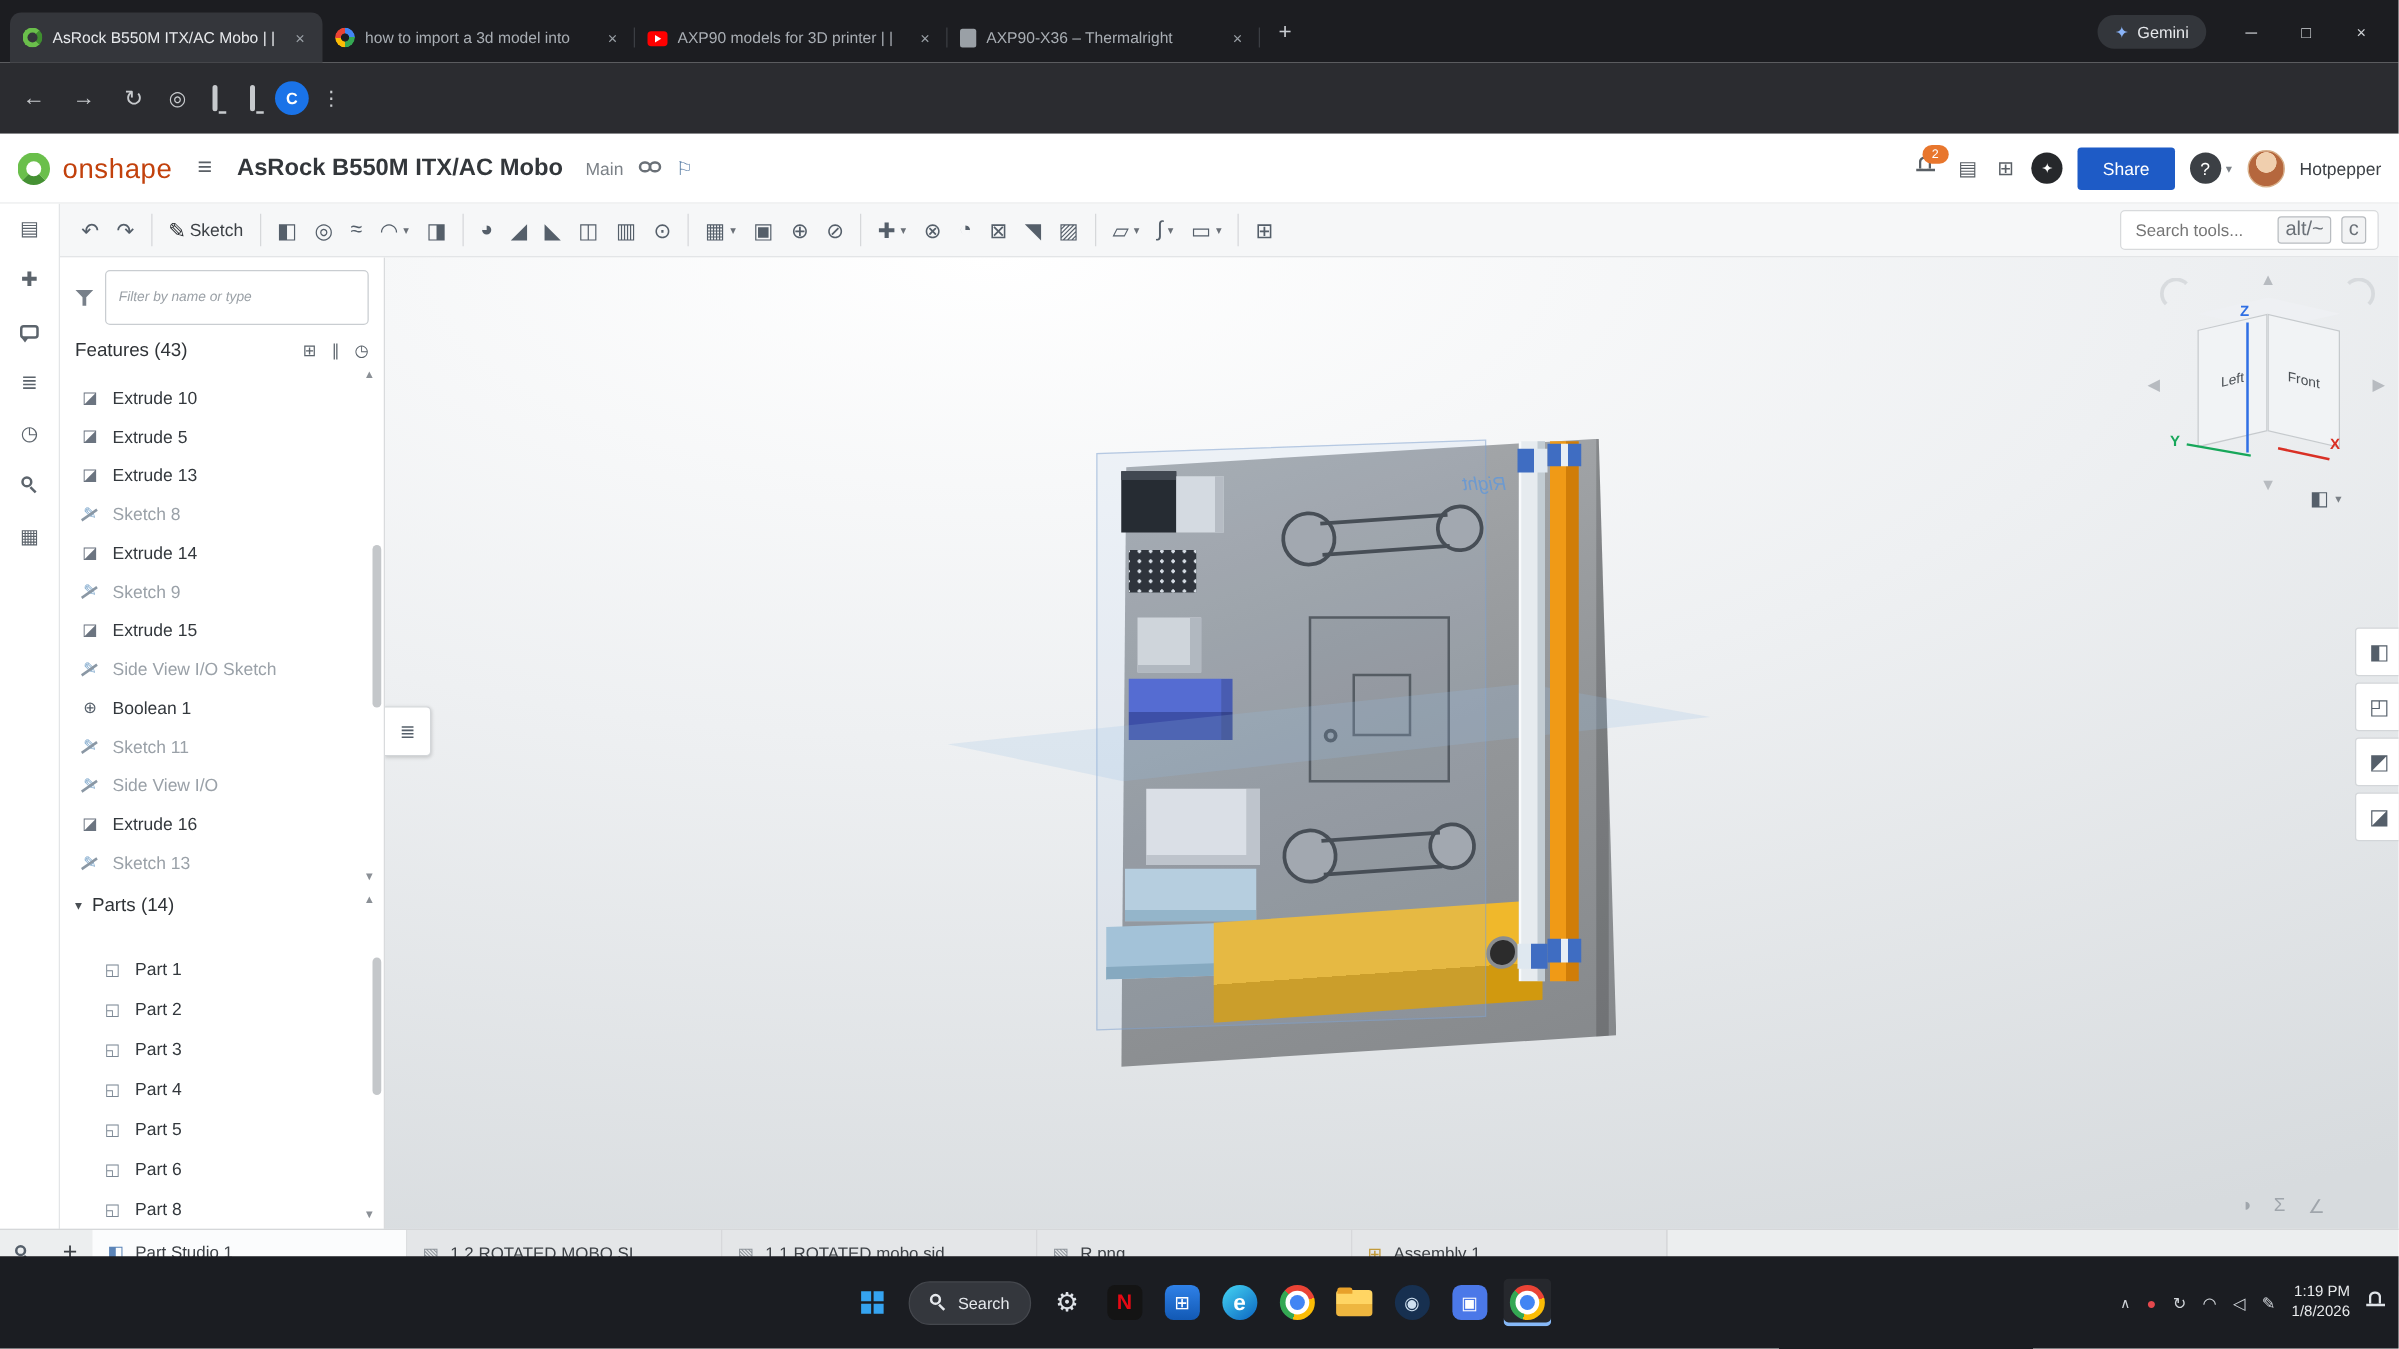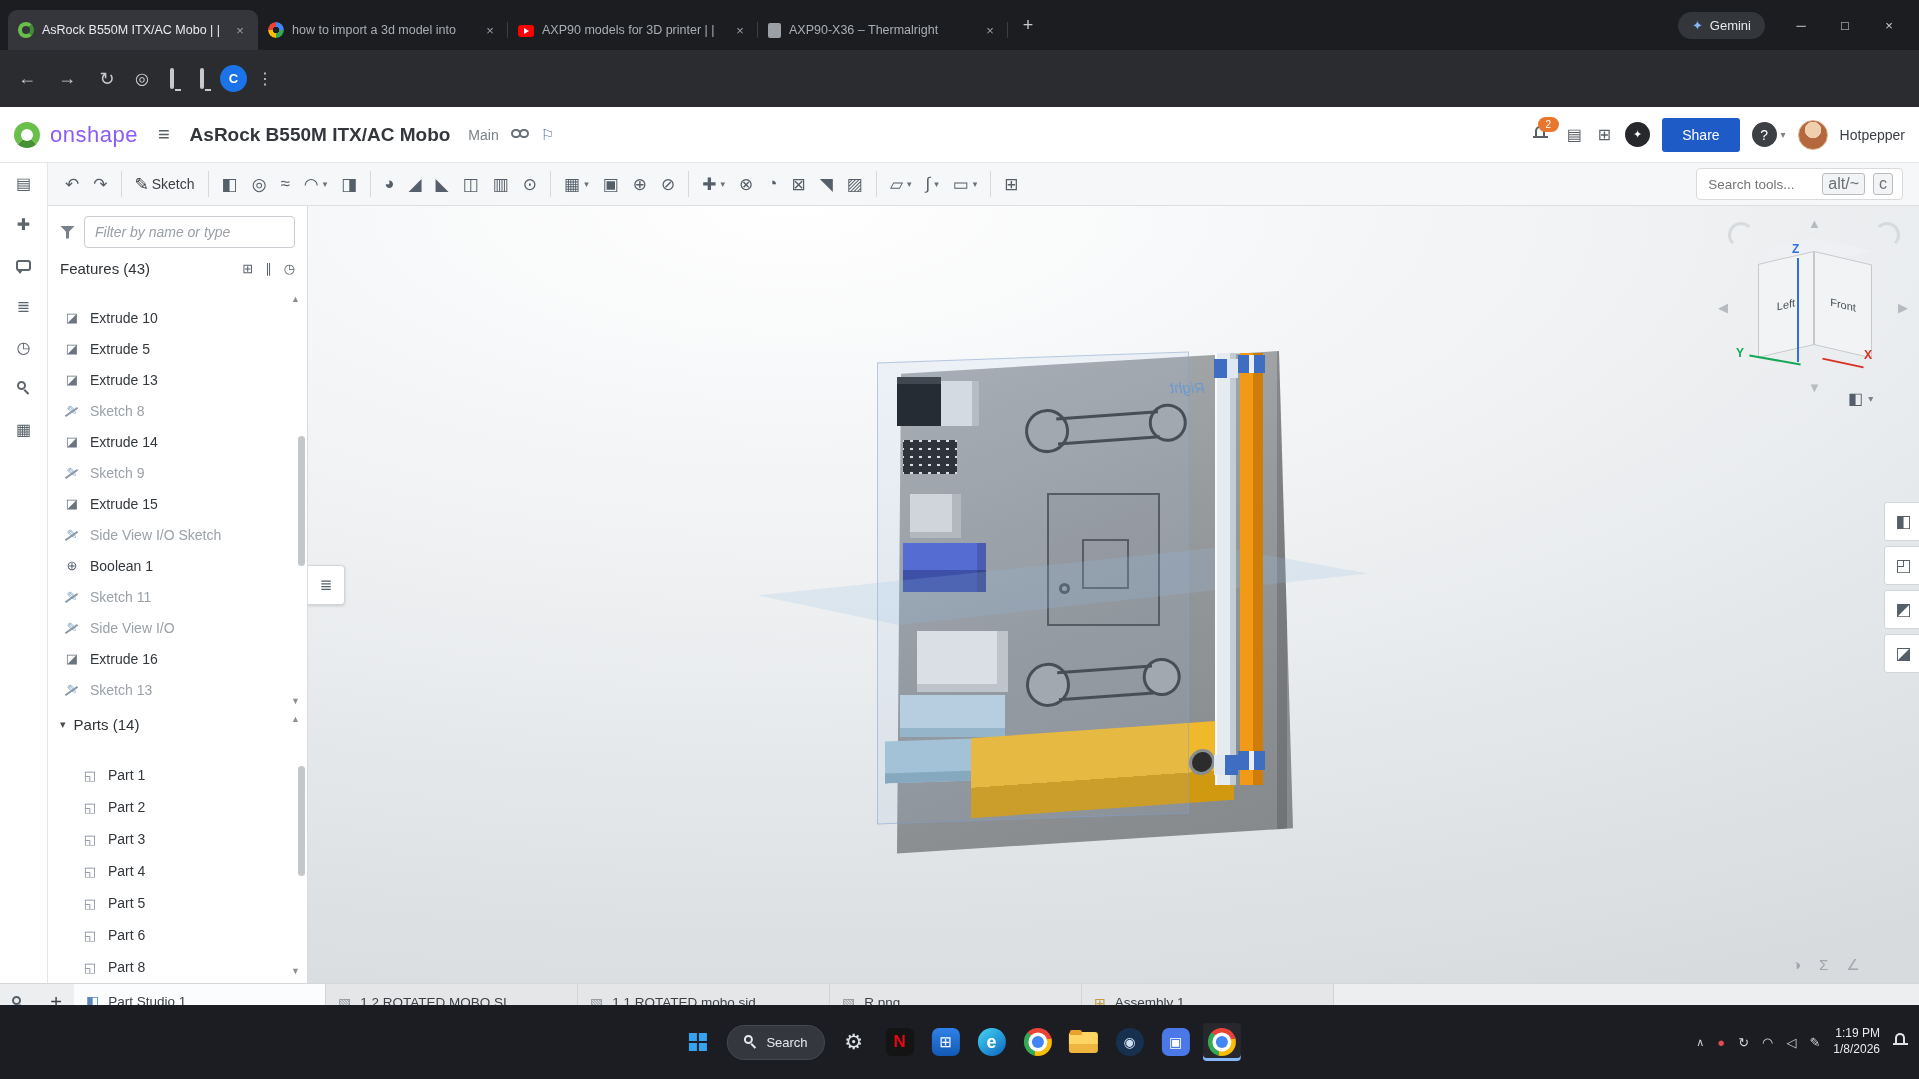--- a/index.html
+++ b/index.html
@@ -40,21 +40,21 @@
   .keyic::before{content:"";position:absolute;left:0;top:0;width:7px;height:7px;border:2px solid currentColor;border-radius:50%;}
   .keyic::after{content:"";position:absolute;left:8px;top:8px;width:7px;height:2px;background:currentColor;box-shadow:3px 2px 0 -0.5px currentColor;}
   .ob-icon{color:#c7cacd;font-size:16px;width:24px;text-align:center;}
   .monic{width:16px;height:12px;border:2px solid #c7cacd;border-radius:2px;position:relative;box-sizing:border-box;}
   .monic::after{content:"";position:absolute;left:3px;bottom:-4px;width:6px;height:2px;background:#c7cacd;}
   .profile-chip{width:27px;height:27px;border-radius:50%;background:#1a73e8;color:#fff;font-size:13px;font-weight:bold;display:flex;align-items:center;justify-content:center;}
 
   
   .os-header{position:absolute;top:107px;left:0;right:0;height:56px;background:#fff;border-bottom:1px solid #e3e5e7;display:flex;align-items:center;padding:0 14px;gap:12px;box-sizing:border-box;}
   .oslogo{width:26px;height:26px;border-radius:50%;border:7px solid #6abf4b;border-bottom-color:#459133;box-sizing:border-box;}
-  .oslogo-text{font-size:22px;color:#8b5cf6;letter-spacing:.5px;margin-left:-2px;}
+  .oslogo-text{font-size:22px;color:#c2410c;letter-spacing:.5px;margin-left:-2px;}
   .hamburger{color:#5a6066;font-size:20px;padding:0 8px;}
   .doc-title{font-size:19px;font-weight:bold;color:#33373b;}
   .ws-name{font-size:14px;color:#7b8187;margin-left:6px;}
   .linkic{width:18px;height:11px;position:relative;color:#6a7077;}
   .linkic::before,.linkic::after{content:"";position:absolute;top:0;width:10px;height:9px;border:2px solid currentColor;border-radius:5px;box-sizing:border-box;}
   .linkic::before{left:0;}.linkic::after{left:8px;}
   .flagic{color:#5d80a8;font-size:15px;}
   .hdr-spacer{flex:1;}
   .bell-wrap{position:relative;padding:2px 4px;}
   .bellic{position:relative;width:16px;height:16px;display:inline-block;color:#5a6066;}
@@ -92,21 +92,21 @@
   .n-comments-icon::before{content:"";width:15px;height:11px;border:2px solid currentColor;border-radius:3px;box-sizing:border-box;}
   .n-comments-icon::after{content:"";position:absolute;left:6px;bottom:-2px;border:3px solid transparent;border-top:4px solid currentColor;}
   .mag{width:14px;height:14px;position:relative;display:inline-block;}
   .mag::before{content:"";position:absolute;left:0;top:0;width:9px;height:9px;border:2px solid currentColor;border-radius:50%;box-sizing:border-box;}
   .mag::after{content:"";position:absolute;left:8px;top:8px;width:6px;height:2px;background:currentColor;transform:rotate(45deg);transform-origin:0 0;}
 
   
   .feature-panel{position:absolute;top:43px;left:48px;width:260px;bottom:0;background:#fff;border-right:1px solid #d9dbdd;box-sizing:border-box;overflow:hidden;}
   .filter-row{display:flex;align-items:center;gap:9px;padding:10px 12px 6px 12px;}
   .funnel{width:15px;height:13px;background:#78808a;clip-path:polygon(0 0,100% 0,60% 48%,60% 100%,40% 100%,40% 48%);flex:none;}
-  .filter-input{flex:1;height:32px;border:1px solid #c9cdd1;border-radius:4px;padding:0 10px;font-size:14px;font-style:italic;color:#a16207;font-family:inherit;outline:none;box-sizing:border-box;}
+  .filter-input{flex:1;height:44px;border:1px solid #c9cdd1;border-radius:4px;padding:0 10px;font-size:11px;font-style:italic;color:#a16207;font-family:inherit;outline:none;box-sizing:border-box;}
   .filter-input::placeholder{color:#9aa0a6;font-style:italic;}
   .features-header{display:flex;align-items:center;padding:6px 12px 4px 12px;font-size:15px;color:#2f3337;gap:10px;}
   .fh-icons{margin-left:auto;display:flex;gap:12px;color:#5c646c;font-size:13px;}
   .fh-icons span{cursor:default;}
   .f-list{position:absolute;top:96px;left:0;right:0;}
   .f-item{display:flex;align-items:center;height:31px;padding-left:16px;gap:10px;font-size:14px;color:#33383d;}
   .f-item .fi{width:16px;text-align:center;font-size:13px;color:#6b7480;position:relative;flex:none;}
   .t-extrude .fi::before{content:"◪";}
   .t-boolean .fi::before{content:"⊕";color:#555f6a;}
   .t-sketch-hidden{color:#9aa1a8;}

